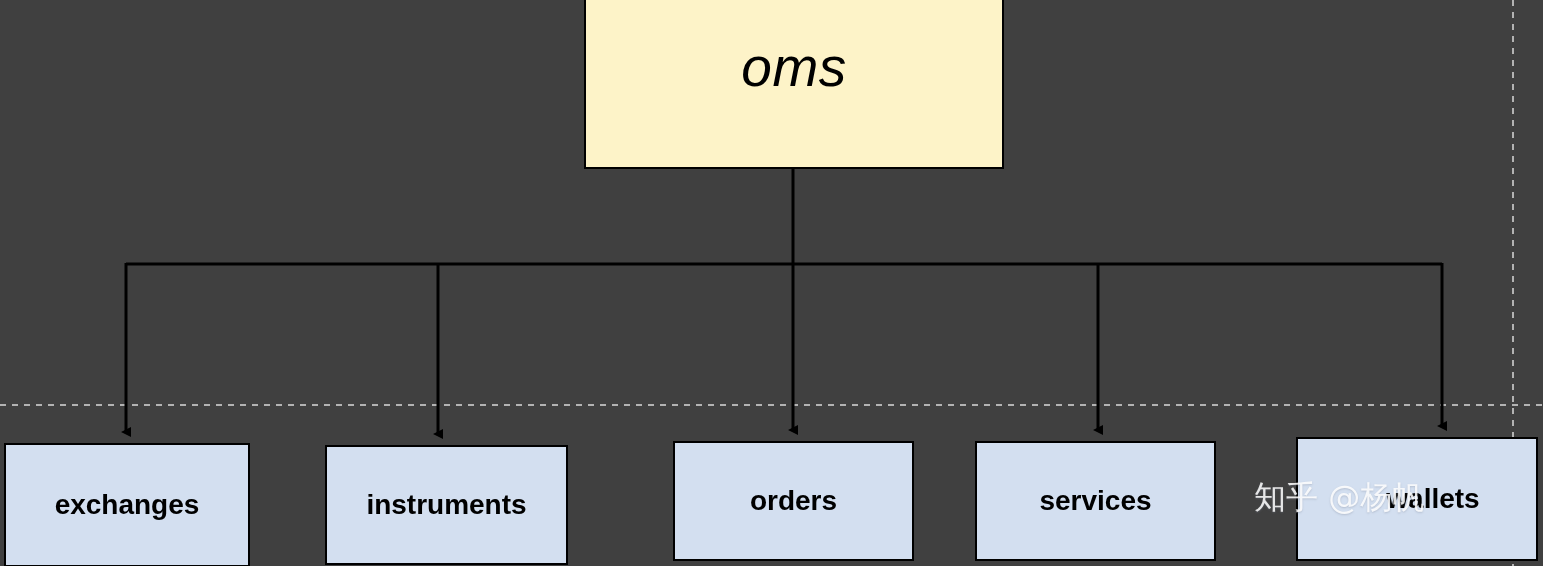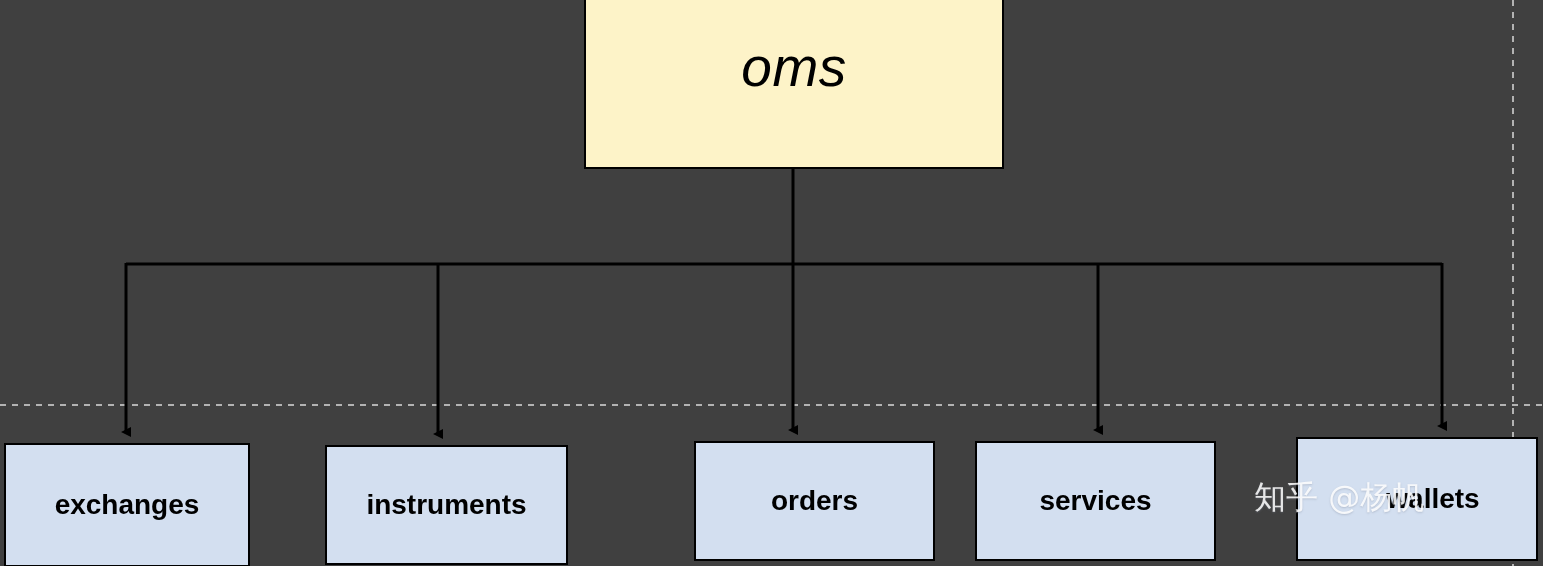--- a/index.html
+++ b/index.html
@@ -101,21 +101,21 @@
   </div>
 
   <div class="node node-child" style="left:4px; top:443px; width:246px; height:124px;text-align:right;">
     <span class="node-label">exchanges</span>
   </div>
 
   <div class="node node-child" style="left:318px; top:445px; width:243px; height:120px;margin-left:7px;">
     <span class="node-label">instruments</span>
   </div>
 
-  <div class="node node-child" style="left:673px; top:441px; width:241px; height:120px;margin-left:21px;">
+  <div class="node node-child" style="left:673px; top:441px; width:241px; height:120px;">
     <span class="node-label">orders</span>
   </div>
 
   <div class="node node-child" style="left:975px; top:441px; width:241px; height:120px;text-align:right;">
     <span class="node-label">services</span>
   </div>
 
   <div class="node node-child" style="left:1296px; top:437px; width:242px; height:124px;padding-left:32px;">
     <span class="node-label">wallets</span>
   </div>

